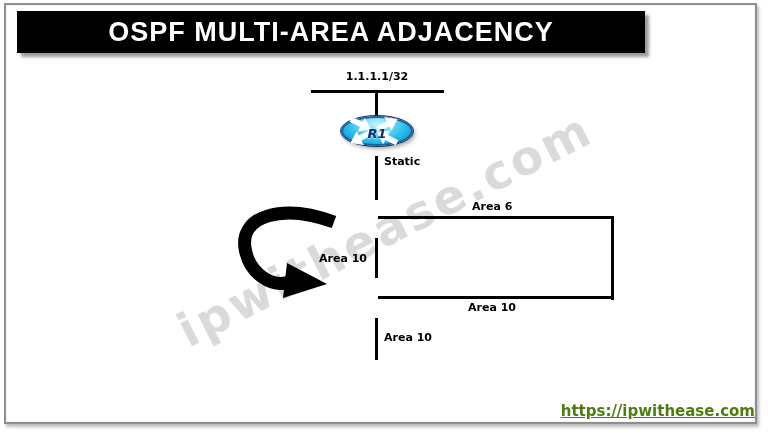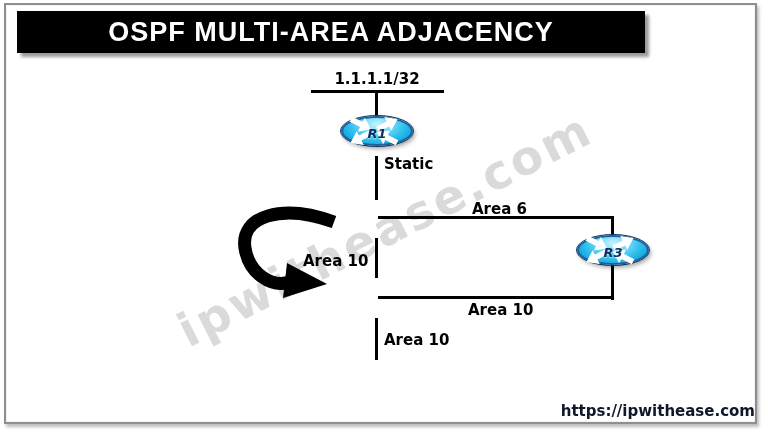--- a/index.html
+++ b/index.html
@@ -49,21 +49,21 @@
     color: #c3c3c3;
     opacity: 0.6;
     transform: rotate(-27deg);
     z-index: 1;
     pointer-events: none;
     white-space: nowrap;
   }
   .ln { position: absolute; background: #000000; z-index: 2; }
   .lbl {
     position: absolute;
-    font-size: 15px;
+    font-size: 11px;
     font-weight: bold;
     color: #000000;
     white-space: nowrap;
     z-index: 3;
   }
   .annotation {
     position: absolute;
     left: 104px; top: 235px;
     width: 150px;
     text-align: center;
@@ -94,24 +94,25 @@
     font-size: 13px;
     font-weight: bold;
     color: #0d2f66;
     text-shadow: 0 1px 1px rgba(255,255,255,0.55);
   }
   .footer-link {
     position: absolute;
     right: 13px; top: 402px;
     font-size: 15px;
     font-weight: bold;
-    color: #0f172a;
+    color: #4d7c0f;
     z-index: 5;
     cursor: pointer;
     white-space: nowrap;
+    text-decoration: underline;
   }
   .txt-right { text-align: right; }
 </style>
 </head>
 <body>
 
 <div class="canvas">
 
   <svg width="0" height="0" style="position:absolute">
     <defs>
@@ -155,27 +156,18 @@
     <svg class="ricon" viewBox="0 0 48 30">
       <use href="#arw" transform="translate(24 15) rotate(-27) translate(3 0)"></use>
       <use href="#arw" transform="translate(24 15) rotate(153) translate(3 0)"></use>
       <use href="#arw" transform="translate(24 15) rotate(27) translate(-20 0)"></use>
       <use href="#arw" transform="translate(24 15) rotate(207) translate(-20 0)"></use>
     </svg>
     <span class="rlabel">R1</span>
   </div>
 
 
-  <div class="router" style="left:577px;top:235px">
-    <svg class="ricon" viewBox="0 0 48 30">
-      <use href="#arw" transform="translate(24 15) rotate(-27) translate(3 0)"></use>
-      <use href="#arw" transform="translate(24 15) rotate(153) translate(3 0)"></use>
-      <use href="#arw" transform="translate(24 15) rotate(27) translate(-20 0)"></use>
-      <use href="#arw" transform="translate(24 15) rotate(207) translate(-20 0)"></use>
-    </svg>
-    <span class="rlabel">R3</span>
-  </div>
 
 
 
   <span class="footer-link">https://ipwithease.com</span>
 
 </div>
 
 </body></html>

